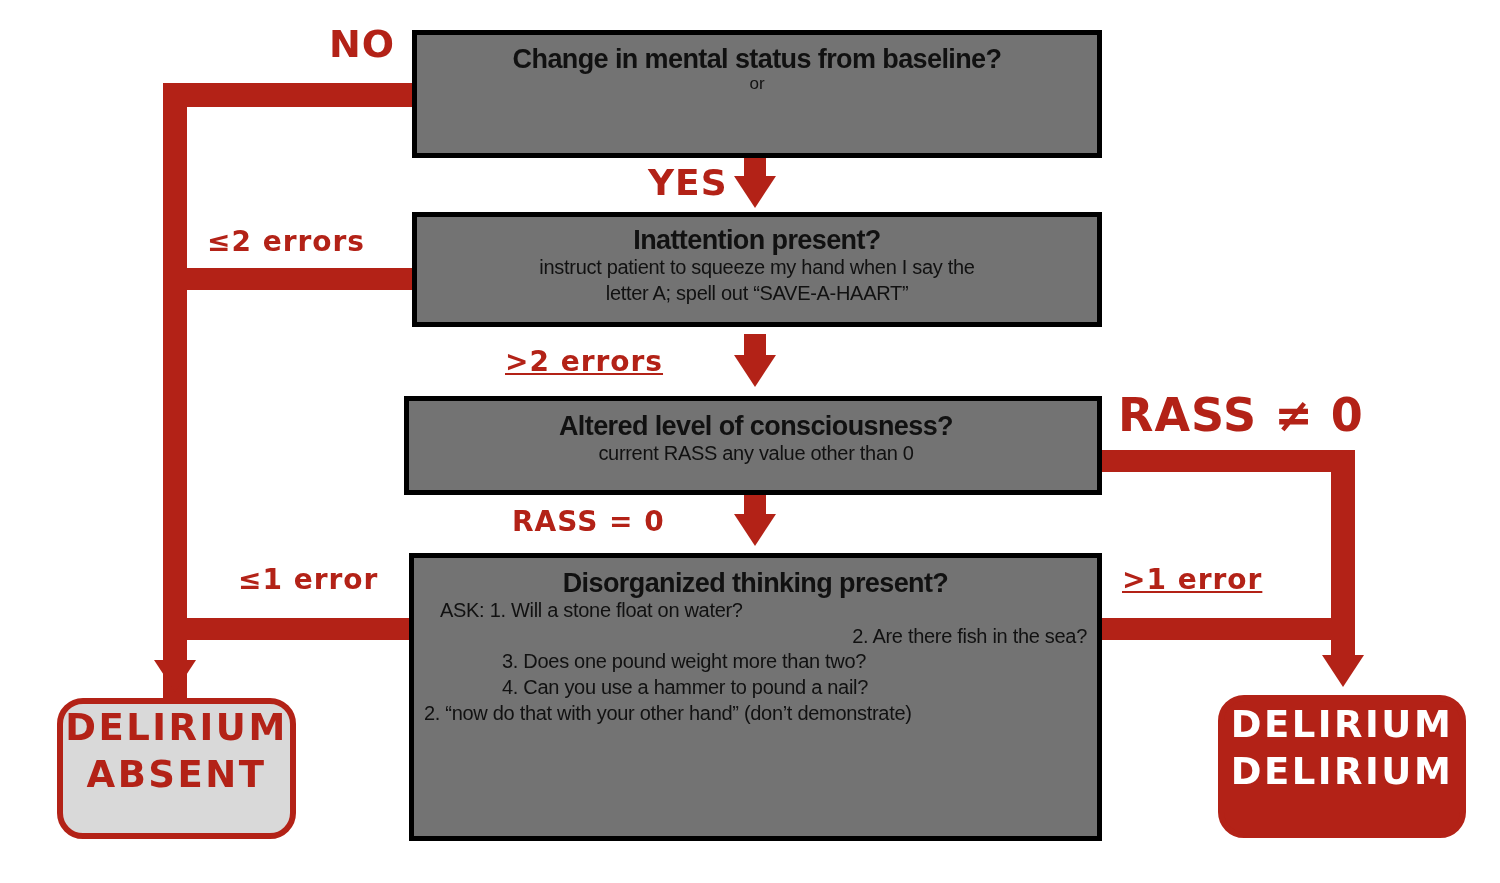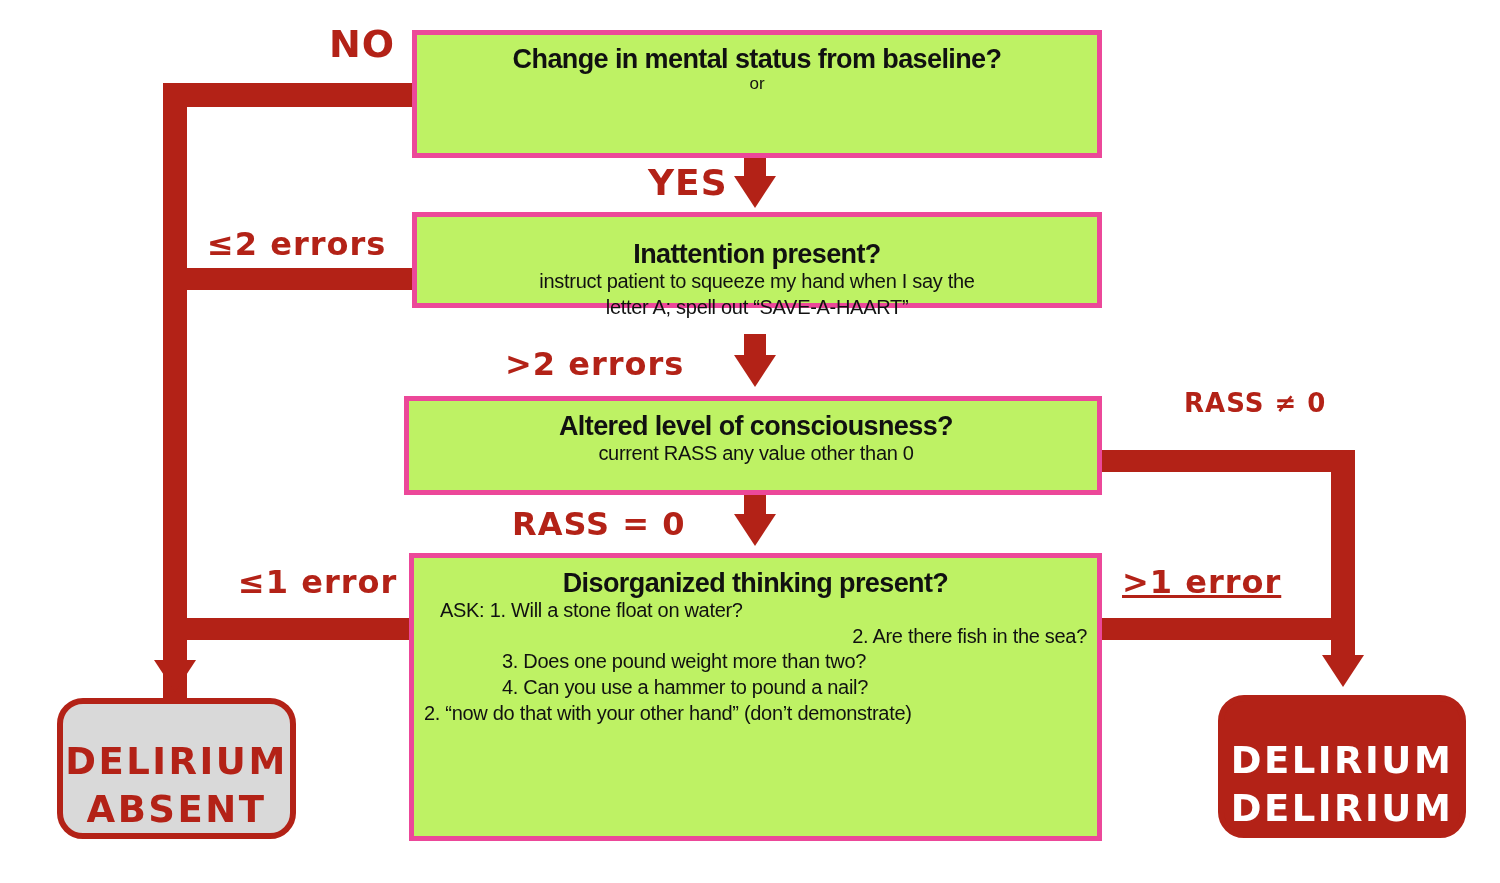--- a/index.html
+++ b/index.html
@@ -8,22 +8,22 @@
     width:1500px;height:883px;
     background:#ffffff;
     font-family:"Liberation Sans", sans-serif;
     overflow:hidden;
   }
   #canvas{position:relative;width:1500px;height:883px;}
 
   
   .dbox{
     position:absolute;
-    background:#bef264;
-    border:5px solid #ec4899;
+    background:#737373;
+    border:5px solid #000000;
     box-sizing:border-box;
     text-align:center;
     color:#111111;
     z-index:5;
   }
   .dbox .title{
     font-weight:bold;
     font-size:27px;
     letter-spacing:-0.6px;
     line-height:1.12;
@@ -40,21 +40,21 @@
   }
 
   
   .term{
     position:absolute;
     box-sizing:border-box;
     border-radius:26px;
     display:flex;
     flex-direction:column;
     align-items:center;
-    justify-content:flex-end;
+    justify-content:flex-start;
     z-index:6;
   }
   .term .tline{
     font-family:"DejaVu Sans", sans-serif;
     font-weight:bold;
     font-size:37px;
     letter-spacing:2.5px;
     line-height:1.28;
   }
   .term-absent{
@@ -82,21 +82,21 @@
     border-top:32px solid #b32217;
     z-index:3;
   }
 
   
   .elabel{
     position:absolute;
     color:#b32217;
     font-family:"DejaVu Sans", sans-serif;
     font-weight:bold;
-    font-size:32px;
+    font-size:28px;
     letter-spacing:1px;
     white-space:nowrap;
     z-index:7;
   }
 </style>
 </head>
 <body>
 
 <div id="canvas">
 
@@ -125,21 +125,21 @@
   <div class="arrow-down" style="left:734px; top:355px;"></div>
 
   <div class="ln" style="left:744px; top:494px; width:22px; height:28px;"></div>
   <div class="arrow-down" style="left:734px; top:514px;"></div>
 
   <div class="dbox" style="left:412px; top:30px; width:690px; height:128px; padding:9px 14px 0 14px;">
     <div class="title">Change in mental status from baseline?</div>
     <div class="or">or</div>
   </div>
 
-  <div class="dbox" style="left:412px; top:212px; width:690px; height:96px; padding:22px 16px 0 16px;">
+  <div class="dbox" style="left:412px; top:212px; width:690px; height:115px; padding:8px 16px 0 16px;">
     <div class="title">Inattention present?</div>
     <div class="sub">instruct patient to squeeze my hand when I say the</div>
     <div class="sub">letter A; spell out “SAVE-A-HAART”</div>
   </div>
 
   <div class="dbox" style="left:404px; top:396px; width:698px; height:99px; padding:10px 16px 0 22px;">
     <div class="title">Altered level of consciousness?</div>
     <div class="sub">current RASS any value other than 0</div>
   </div>
 
@@ -161,23 +161,23 @@
     <div class="tline">DELIRIUM</div>
     <div class="tline">DELIRIUM</div>
   </div>
 
   <div class="elabel" style="left:329px; top:22px; font-size:38px;">NO</div>
 
   <div class="elabel" style="left:648px; top:162px; font-size:36px;">YES</div>
 
   <div class="elabel" style="left:207px; top:225px;">≤2 errors</div>
 
-  <div class="elabel" style="left:505px; top:345px;">&gt;2 errors</div>
+  <div class="elabel" style="left:505px; top:345px;text-decoration:underline;">&gt;2 errors</div>
 
   <div class="elabel" style="left:512px; top:505px;">RASS = 0</div>
 
-  <div class="elabel" style="left:1184px; top:388px; font-size:26px;text-align:right;">RASS ≠ 0</div>
+  <div class="elabel" style="left:1118px; top:388px; font-size:46px;text-align:right;">RASS ≠ 0</div>
 
   <div class="elabel" style="left:238px; top:563px;">≤1 error</div>
 
   <div class="elabel" style="left:1122px; top:563px;text-decoration:underline;">&gt;1 error</div>
 
 </div>
 
 </body></html>

